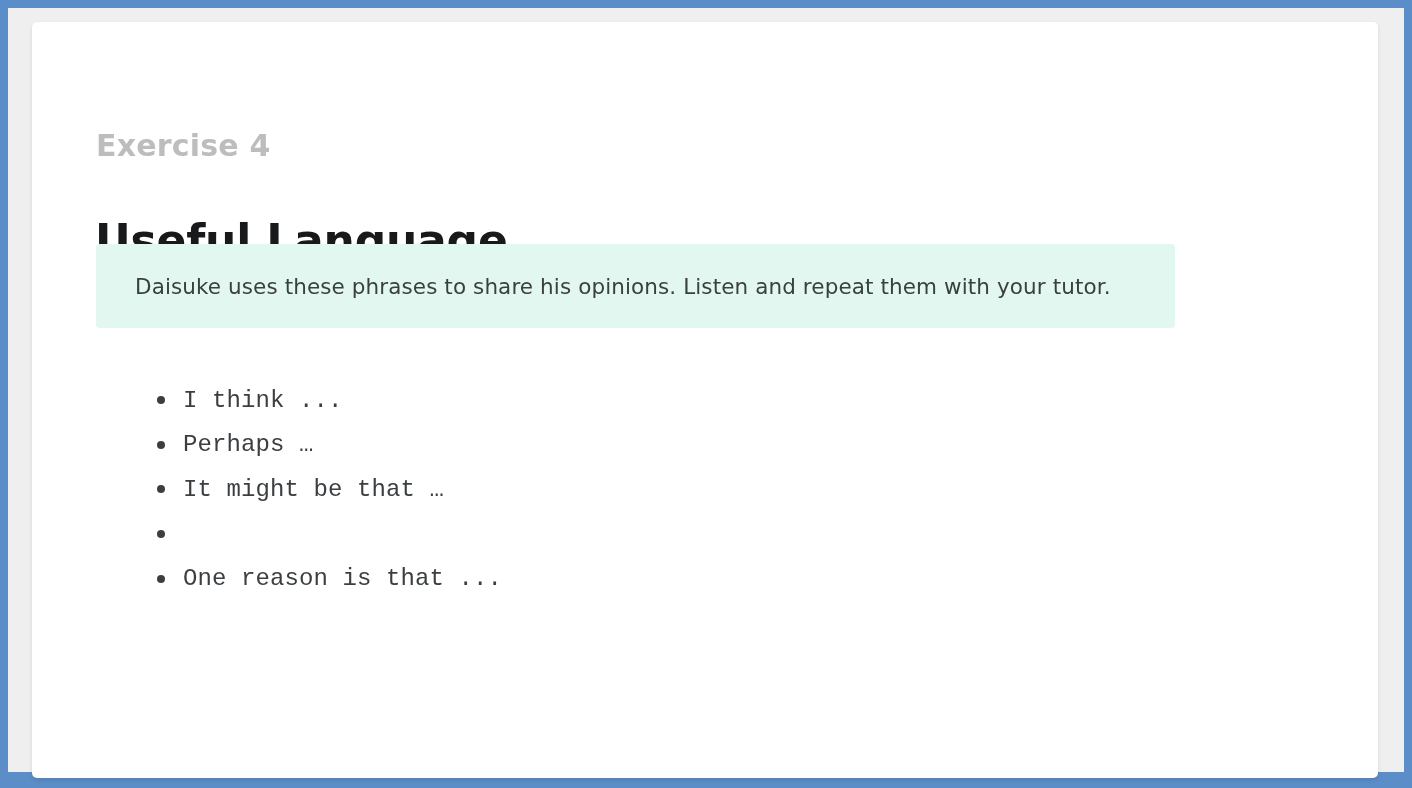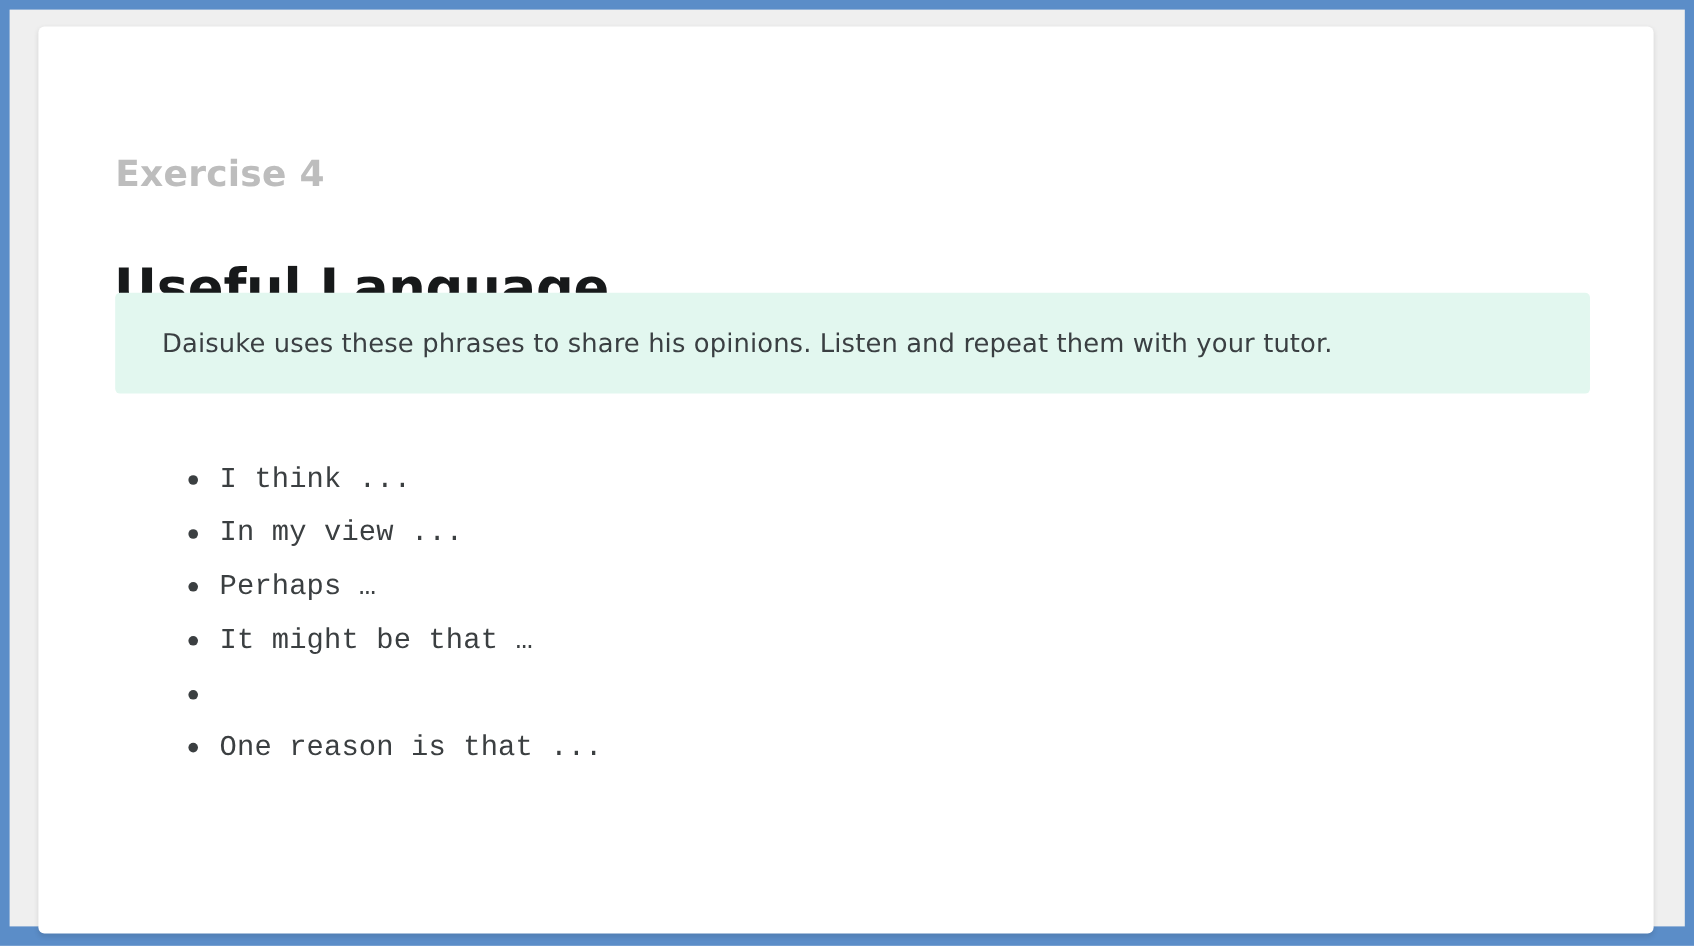--- a/index.html
+++ b/index.html
@@ -79,21 +79,21 @@
     color: #17191a;
     letter-spacing: -0.2px;
     white-space: nowrap;
   }
 
   
   .instruction-banner {
     position: absolute;
     left: 64px;
     top: 222px;
-    width: 1229px;
+    width: 1079px;
     height: 84px;
     background: #e2f7ef;
     border-radius: 4px;
     box-sizing: border-box;
   }
   .instruction-text {
     position: absolute;
     left: 39px;
     top: 0;
     height: 84px;
@@ -154,24 +154,20 @@
           <div class="instruction-text">Daisuke uses these phrases to share his opinions. Listen and repeat them with your tutor.</div>
         </div>
 
         <ul class="phrase-list">
           <li class="phrase-item">
             <span class="phrase-bullet"></span>
             <span>I think ...</span>
           </li>
           <li class="phrase-item">
             <span class="phrase-bullet"></span>
-            <span>In my view ...</span>
-          </li>
-          <li class="phrase-item">
-            <span class="phrase-bullet"></span>
             <span>Perhaps …</span>
           </li>
           <li class="phrase-item">
             <span class="phrase-bullet"></span>
             <span>It might be that …</span>
           </li>
           <li class="phrase-item">
             <span class="phrase-bullet"></span>
           </li>
           <li class="phrase-item">

